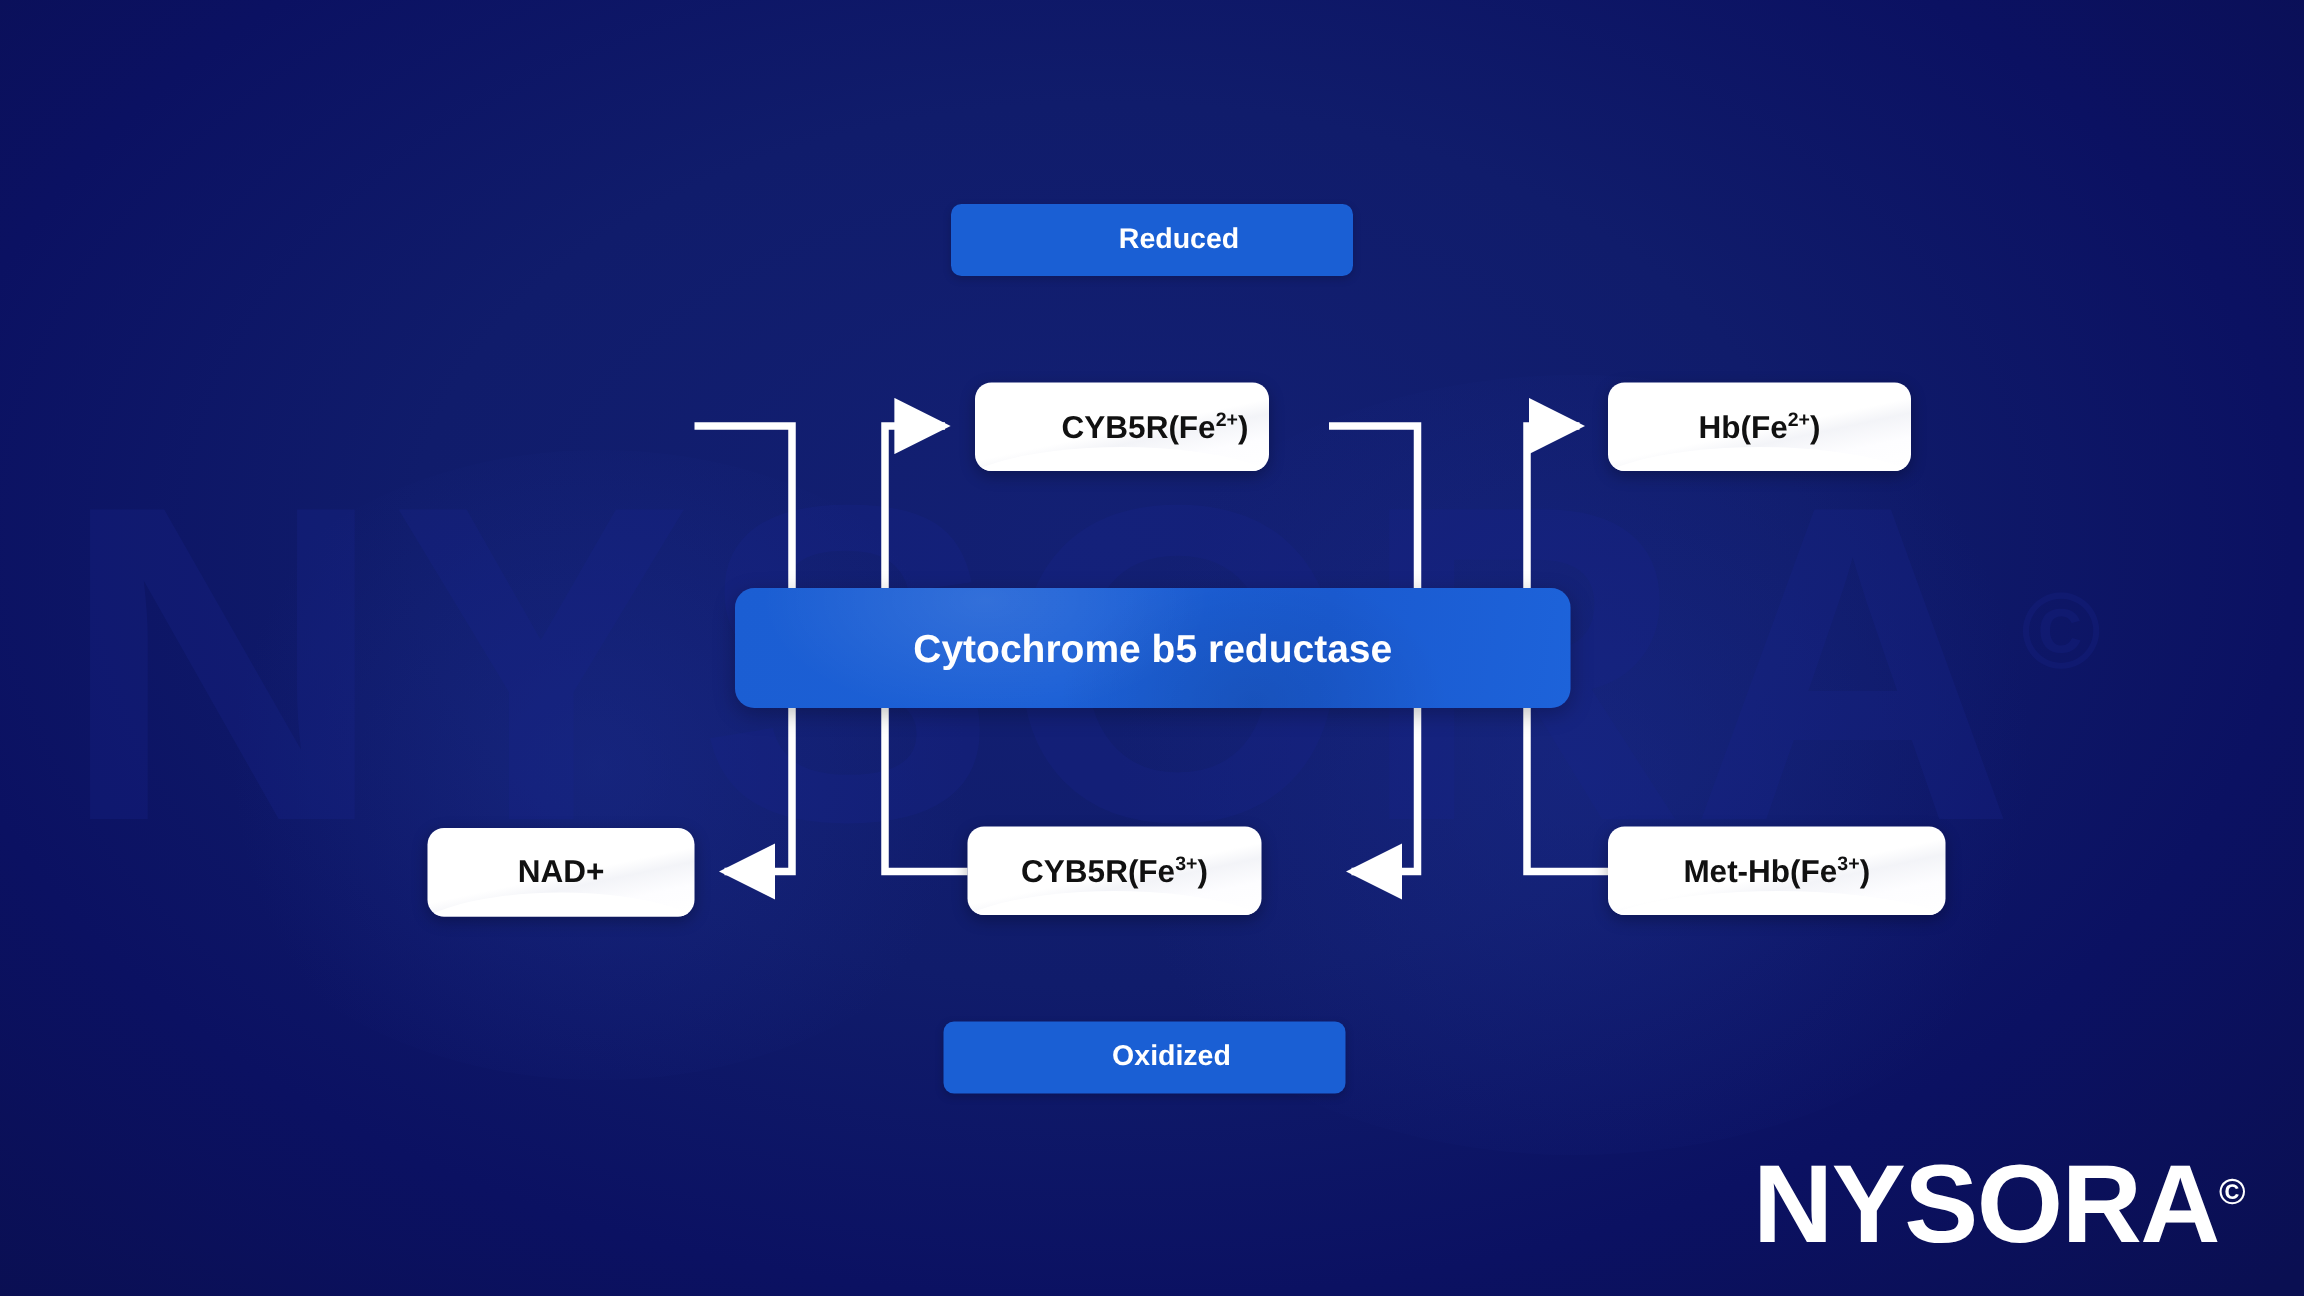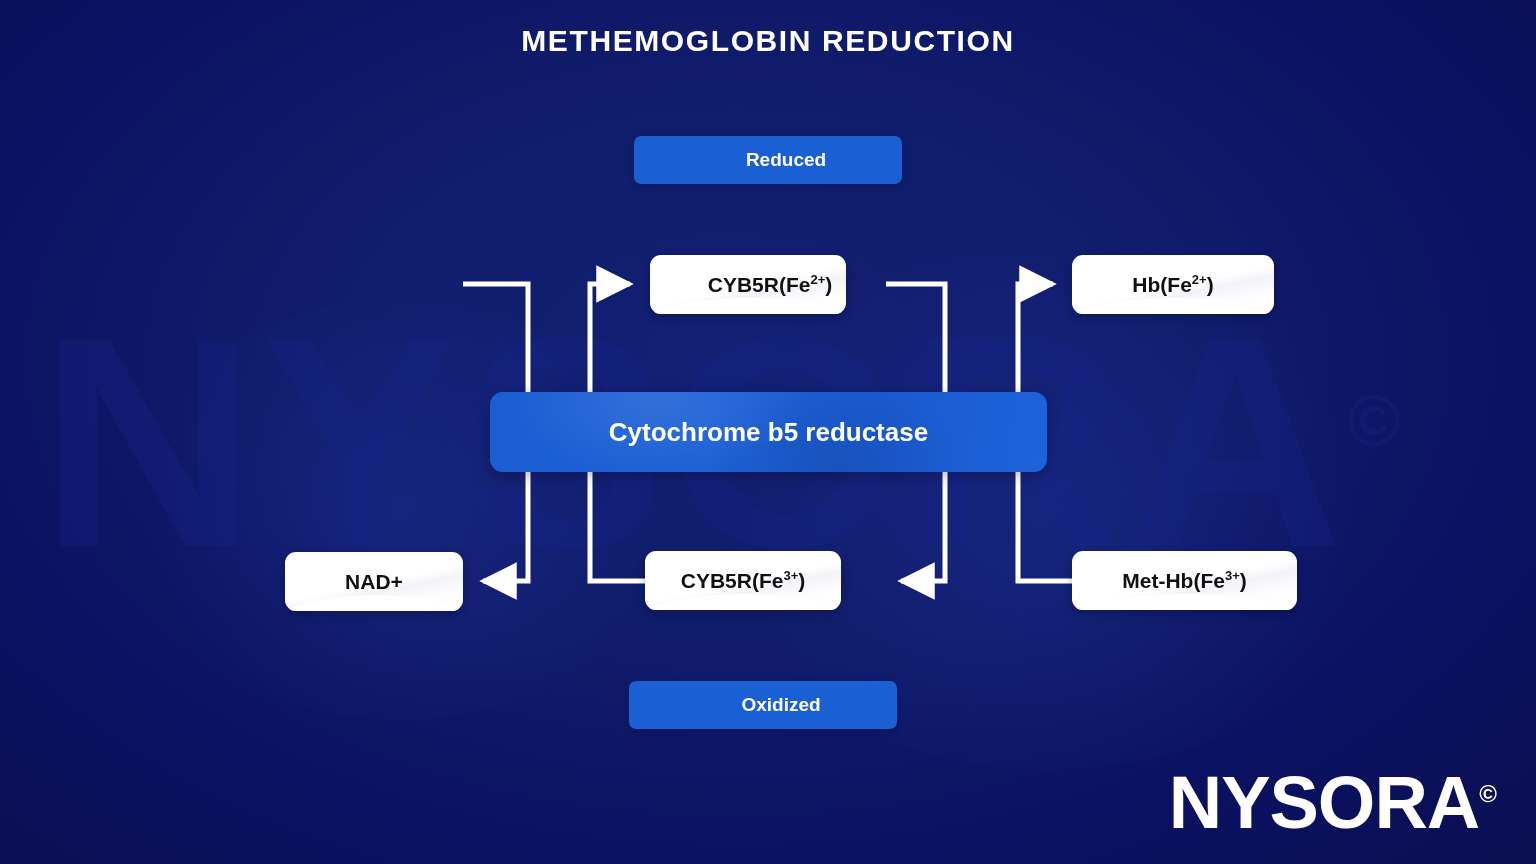--- a/index.html
+++ b/index.html
@@ -122,21 +122,20 @@
 </head>
 <body>
 
 <div id="stage">
 
   <div class="wm-blob" style="left:120px;  top:300px; width:560px;  height:420px;"></div>
   <div class="wm-blob" style="left:700px;  top:250px; width:700px;  height:520px;"></div>
 
   <div class="wm"><span>NYSORA</span><span class="c">©</span></div>
 
-  <div class="title">METHEMOGLOBIN REDUCTION</div>
 
   <div class="pill" id="pill-reduced">
     <span>Reduced</span>
   </div>
   <div class="pill" id="pill-oxidized">
     <span>Oxidized</span>
   </div>
 
   <svg id="wires" viewBox="0 0 1536 864">
     <defs>

